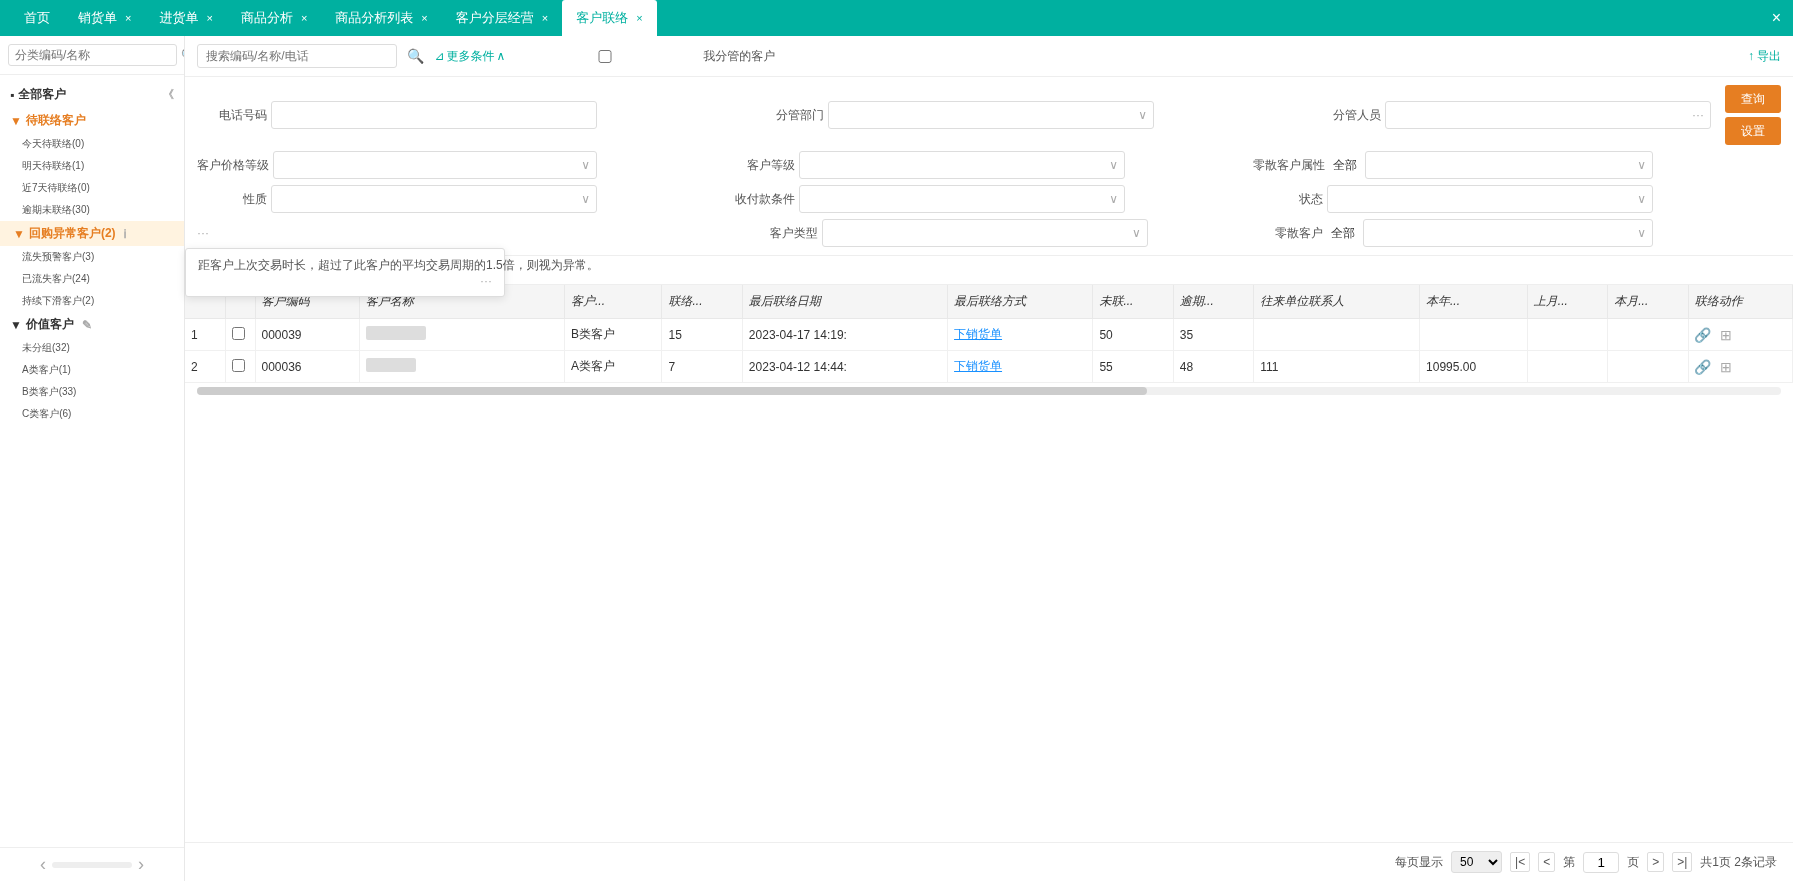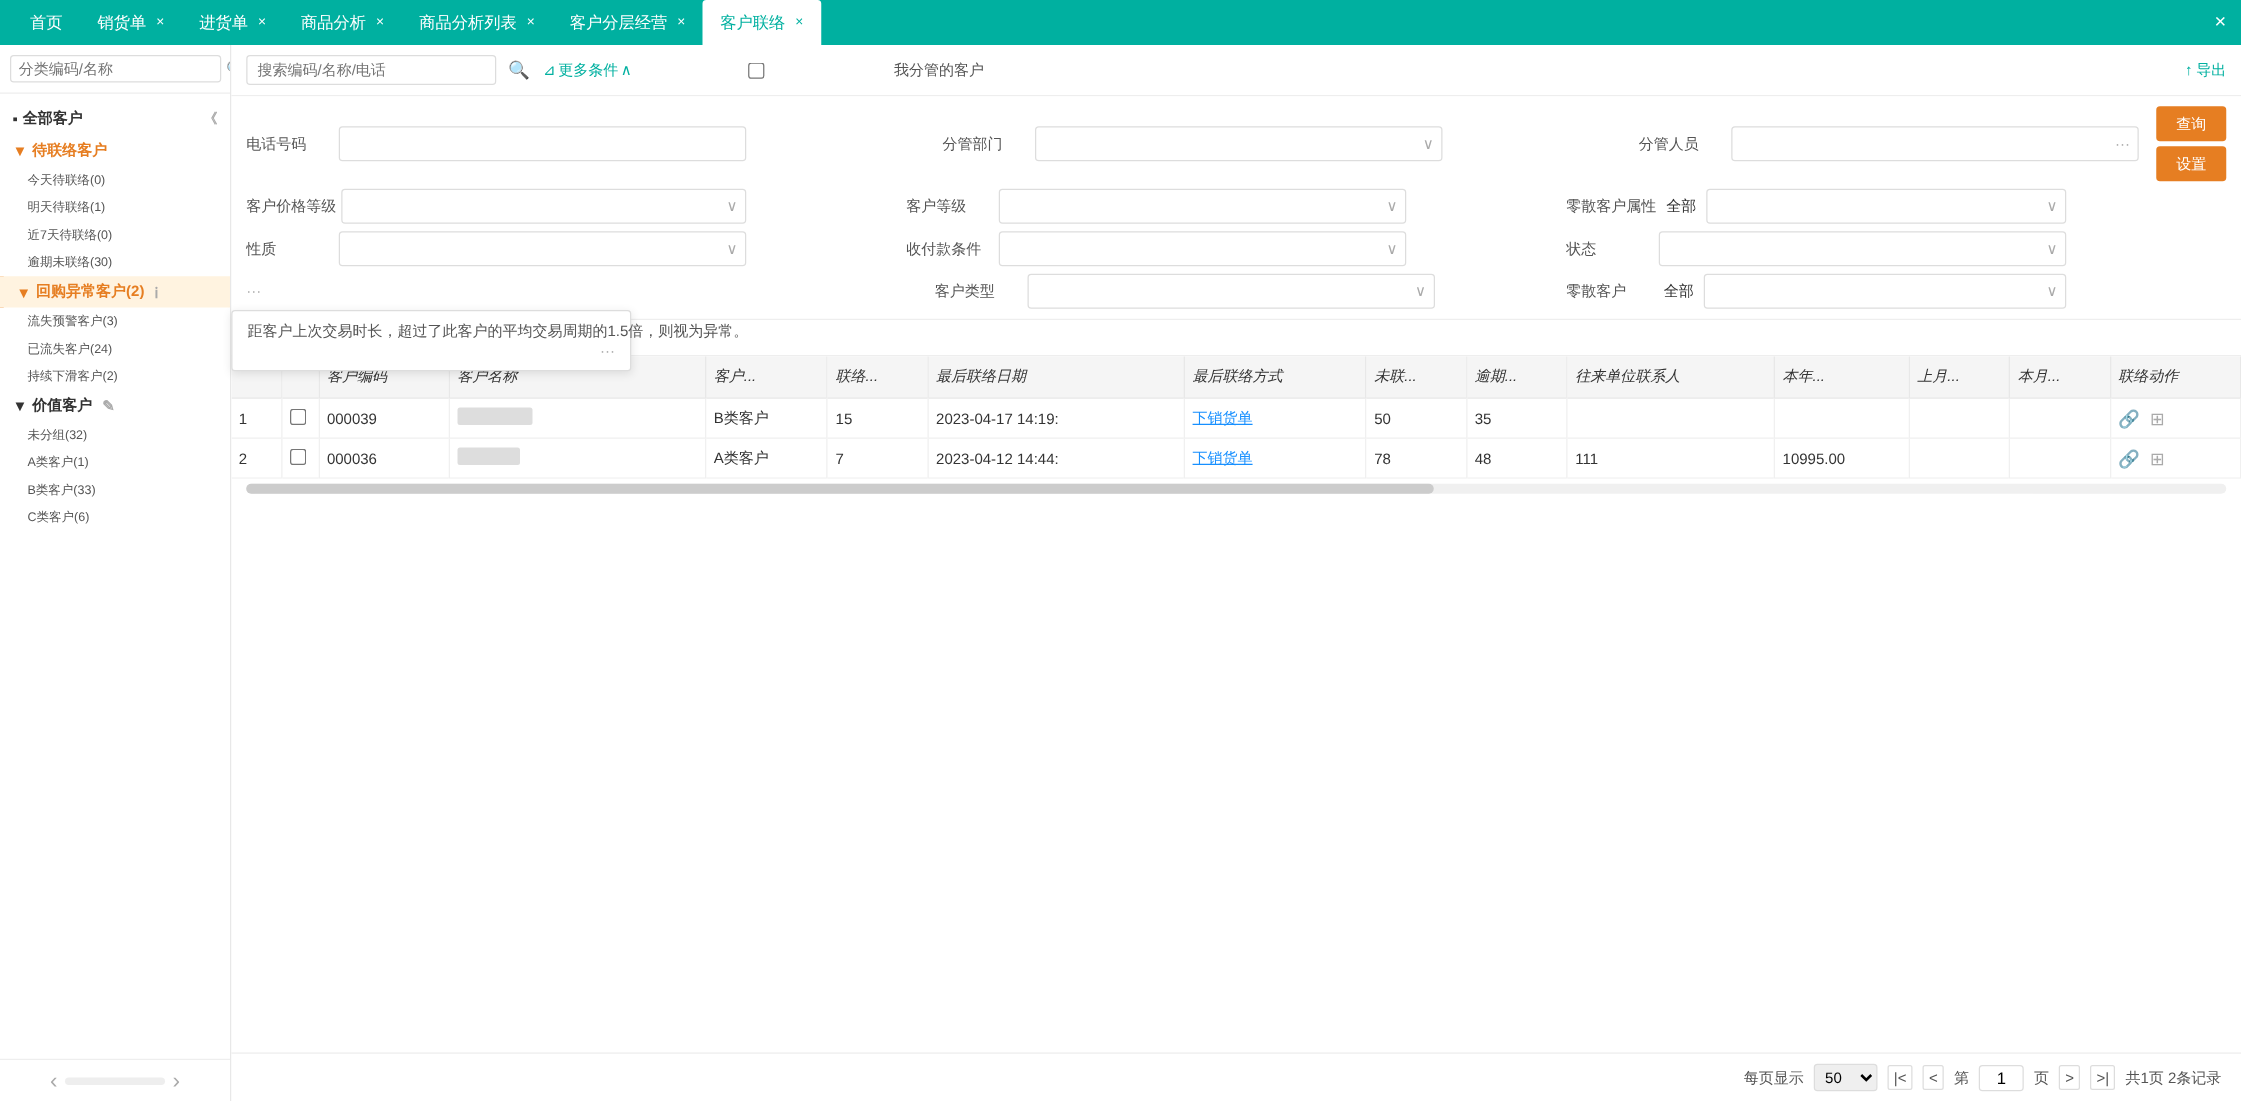--- a/index.html
+++ b/index.html
@@ -79,39 +79,39 @@
       border: 1px solid #ddd; border-radius: 3px; padding: 4px 8px; font-size: 12px;
       width: 180px; outline: none;
     }
     .search-bar .search-icon-btn {
       color: #aaa; cursor: pointer; font-size: 14px;
     }
     .more-conditions {
       color: #00b0a0; cursor: pointer; display: flex; align-items: center; gap: 2px; font-size: 12px;
     }
     .my-customer {
-      display: flex; align-items: center; gap: 20px; color: #555; font-size: 12px; cursor: pointer;
+      display: flex; align-items: center; gap: 8px; color: #555; font-size: 12px; cursor: pointer;
     }
     .export-btn {
       margin-left: auto; color: #00b0a0; cursor: pointer; display: flex; align-items: center;
       gap: 3px; font-size: 12px;
     }
 
     
     .filter-area {
       background: #fff; padding: 8px 12px; border-bottom: 1px solid #eee;
     }
     .filter-row {
       display: flex; align-items: center; gap: 8px; margin-bottom: 6px; flex-wrap: wrap;
     }
     .filter-row:last-child { margin-bottom: 0; }
     .filter-item {
       display: flex; align-items: center; gap: 4px; flex: 1; min-width: 200px; max-width: 400px;
     }
-    .filter-label { color: #555; white-space: nowrap; min-width: 70px; text-align: left; font-size: 12px; }
+    .filter-label { color: #555; white-space: nowrap; min-width: 70px; text-align: right; font-size: 12px; }
     .filter-select {
       flex: 1; border: 1px solid #ddd; border-radius: 3px; padding: 4px 6px; font-size: 12px;
       background: #fff; display: flex; align-items: center; justify-content: space-between;
       cursor: pointer; height: 28px;
     }
     .filter-select .arrow { color: #aaa; }
     .filter-input {
       flex: 1; border: 1px solid #ddd; border-radius: 3px; padding: 4px 6px; font-size: 12px;
       height: 28px; background: #fff;
     }
@@ -514,21 +514,21 @@
               <td>000036</td>
               <td>
                 <span style="display:inline-block;width:50px;height:14px;background:#ddd;border-radius:2px;"></span>
               </td>
               <td>A类客户</td>
               <td>7</td>
               <td>2023-04-12 14:44:</td>
               <td>
                 <span class="link-text">下销货单</span>
               </td>
-              <td>78</td>
+              <td>55</td>
               <td>48</td>
               <td>111</td>
               <td>10995.00</td>
               <td></td>
               <td></td>
               <td>
                 <div class="action-icons">
                   <span class="action-icon">🔗</span>
                   <span class="action-icon">⊞</span>
                 </div>

